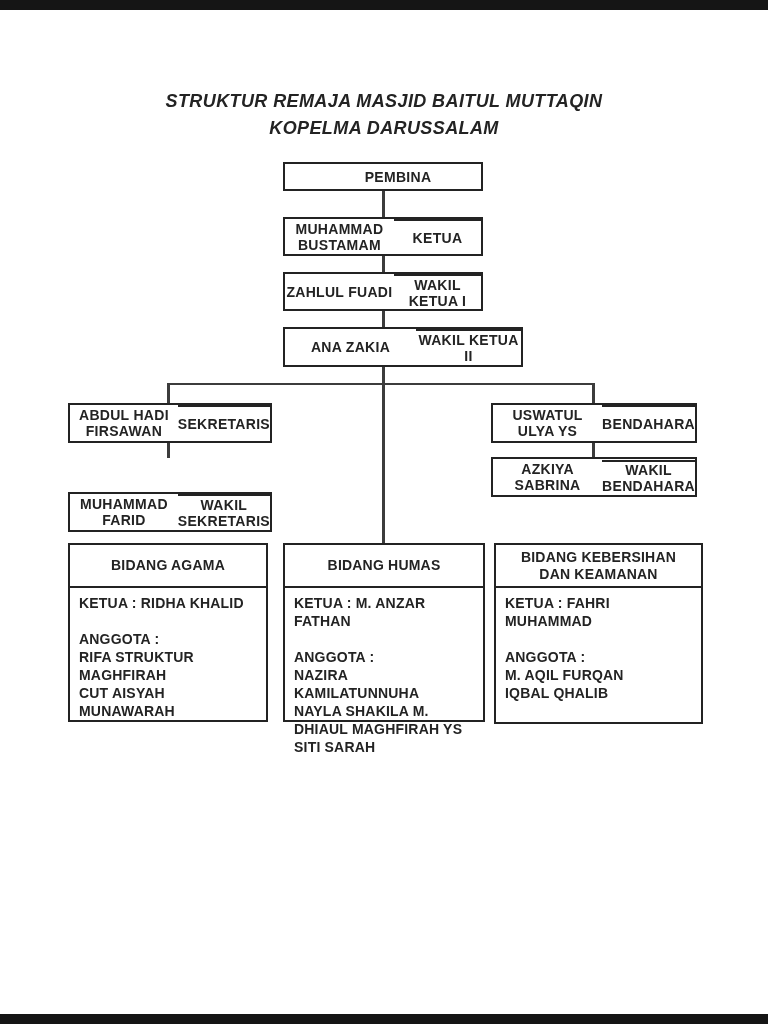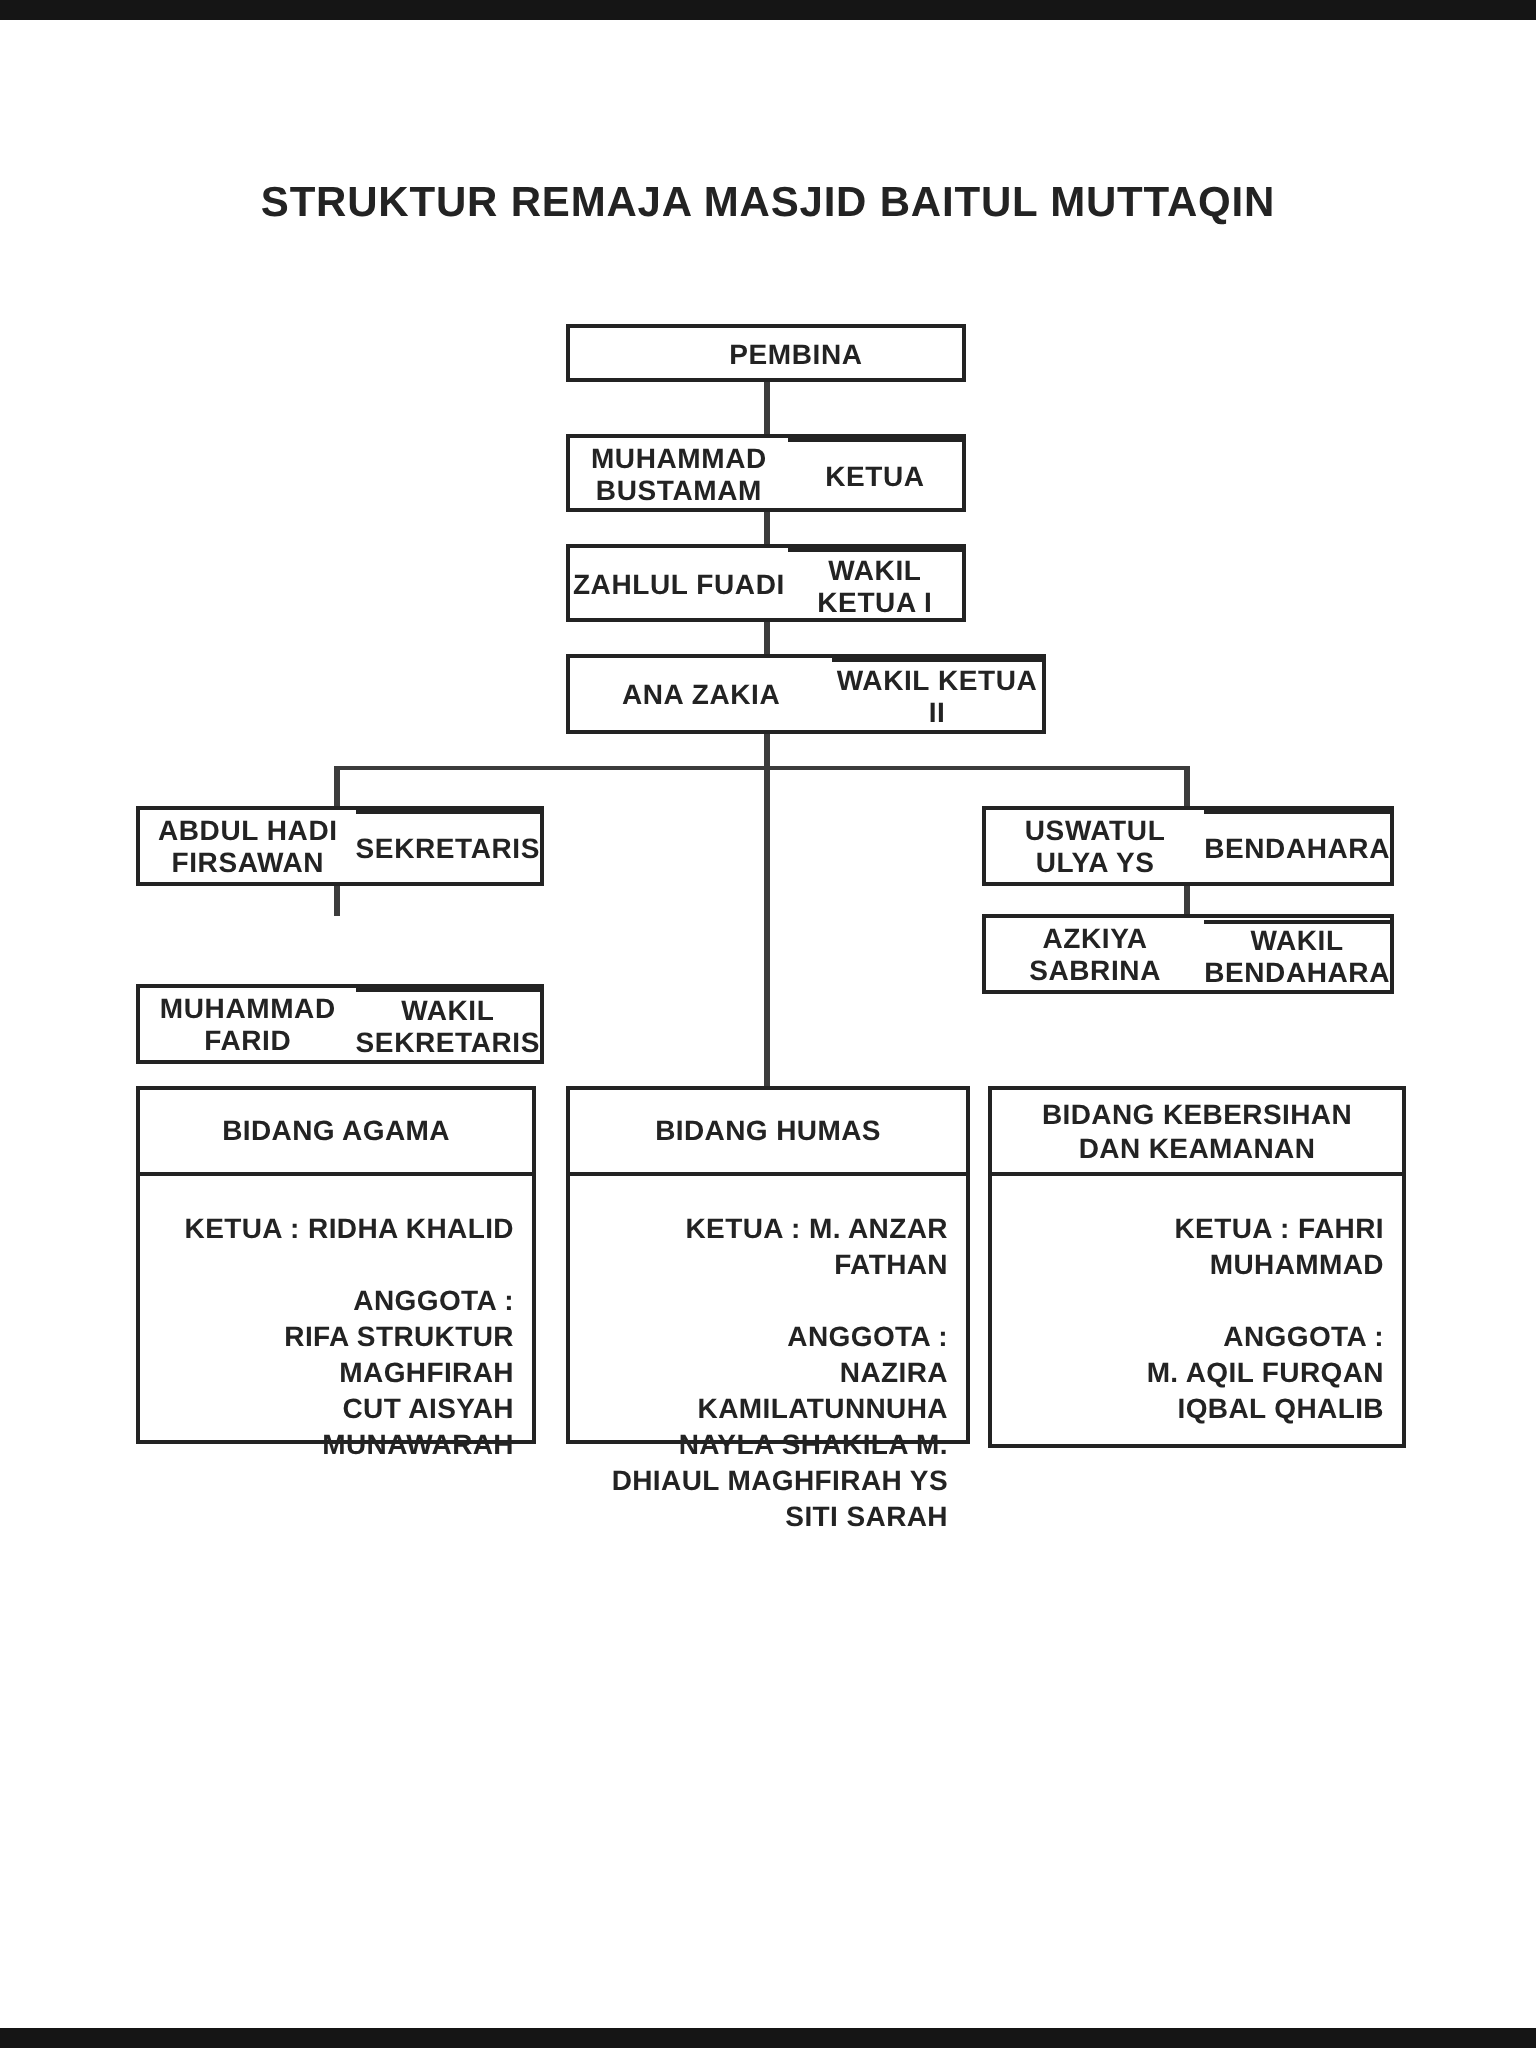--- a/index.html
+++ b/index.html
@@ -14,21 +14,21 @@
     background:var(--page);
     font-family:"Liberation Sans",sans-serif;
     font-weight:bold;color:var(--ink);
   }
   .viewer-bar{position:absolute;left:0;width:768px;height:10px;background:var(--bar);}
   .viewer-bar.top{top:0;}
   .viewer-bar.bottom{bottom:0;}
 
   .title{
     position:absolute;top:88px;left:0;width:768px;
-    text-align:center;font-size:21px;line-height:27px;letter-spacing:.4px;
+    text-align:center;font-size:18px;line-height:27px;letter-spacing:.4px;font-style:italic;
   }
 
   .node{
     position:absolute;box-sizing:border-box;background:var(--page);
     border:2px solid var(--ink);
     display:flex;flex-direction:row;
     text-align:center;font-size:14px;letter-spacing:.3px;
   }
   .node .r1{flex:5;display:flex;align-items:center;justify-content:center;}
   .node .r2{flex:4;border-top:2px solid var(--ink);display:flex;align-items:center;justify-content:center;}
@@ -39,32 +39,33 @@
 
   .division{
     position:absolute;box-sizing:border-box;background:var(--page);
     border:2px solid var(--ink);font-size:14px;letter-spacing:.2px;
   }
   .div-header{
     height:41px;border-bottom:2px solid var(--ink);
     display:flex;flex-direction:column;align-items:center;justify-content:center;
     text-align:center;line-height:17px;
   }
-  .div-body{padding:17px 9px 0 9px;text-align:right;line-height:18px;}
+  .div-body{padding:6px 9px 0 9px;text-align:left;line-height:18px;}
   .div-body .anggota{margin-top:18px;}
 </style>
 </head>
 <body>
 
 <div class="screen">
 
   <div class="viewer-bar top"></div>
 
   <div class="title">
     <div>STRUKTUR REMAJA MASJID BAITUL MUTTAQIN</div>
+    <div>KOPELMA DARUSSALAM</div>
   </div>
 
   <div class="cv" style="left:382px;top:190px;height:28px;"></div>
   <div class="cv" style="left:382px;top:255px;height:18px;"></div>
   <div class="cv" style="left:382px;top:310px;height:18px;"></div>
   <div class="cv" style="left:382px;top:366px;height:178px;"></div>
   <div class="ch" style="left:168px;top:383px;width:427px;"></div>
   <div class="cv" style="left:167px;top:383px;height:21px;"></div>
   <div class="cv" style="left:592px;top:383px;height:21px;"></div>
   <div class="cv" style="left:167px;top:442px;height:16px;"></div>

